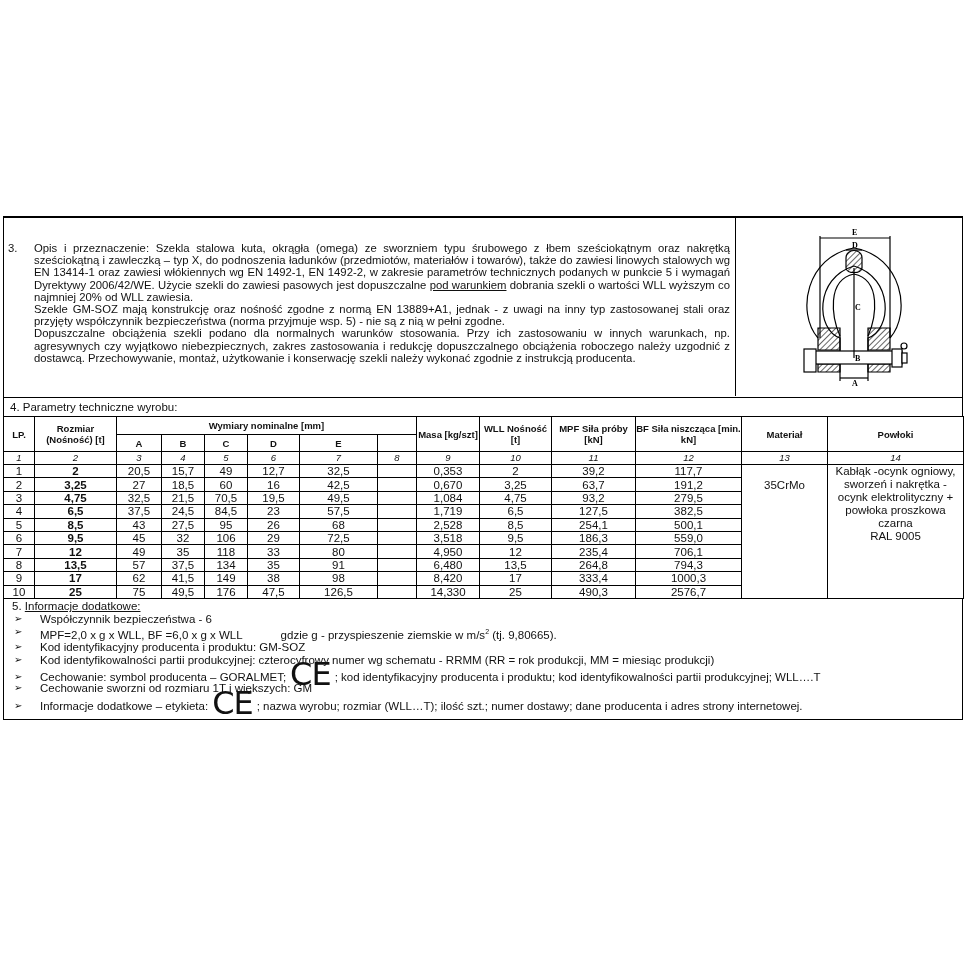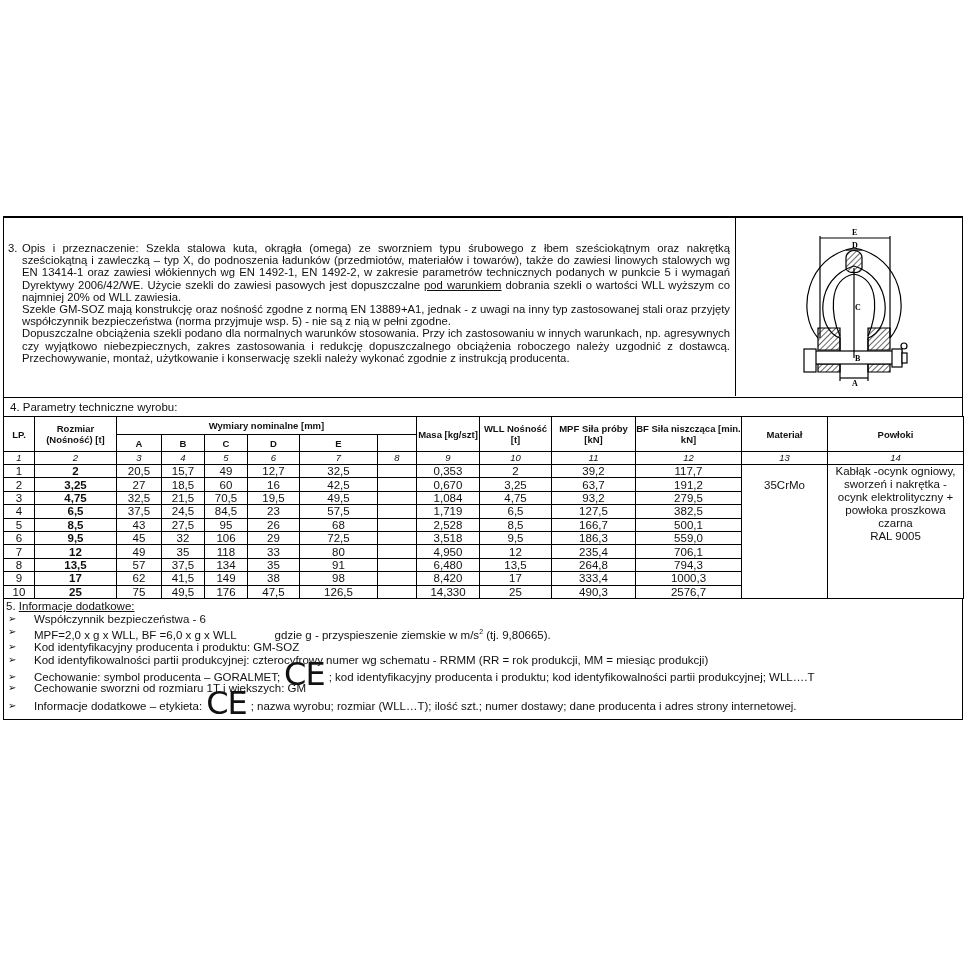--- a/index.html
+++ b/index.html
@@ -8,39 +8,39 @@
   .page { position: absolute; left: 3px; top: 216px; width: 960px; }
 
   
   .top-block { position: relative; border-top: 2px solid #000; border-left: 1px solid #000; border-right: 1.5px solid #000; height: 180px; }
   .title-row { position: absolute; left: 0; top: 0; width: 730px; height: 22px; border-bottom: 1.5px solid #000;
                font-size: 14px; line-height: 22px; padding-left: 3px; box-sizing: border-box; }
   .title-row b { font-weight: bold; }
   .desc { position: absolute; left: 0; top: 23px; width: 730px; box-sizing: border-box; padding: 1px 4px 0 0;
           font-size: 11.3px; line-height: 12.2px; }
   .desc .num { position: absolute; left: 4px; top: 1px; }
-  .desc .body { margin-left: 18px; text-align: justify; }
+  .desc .body { margin-left: 30px; text-align: justify; }
   .desc .body p { margin: 0; }
   .desc u { text-decoration: underline; }
   .img-col { position: absolute; left: 731px; top: 0; width: 229px; height: 178px; border-left: 1px solid #000; }
   .top-block-bottom { position: absolute; left: 0; right: 0; bottom: 0; border-bottom: 1.5px solid #000; }
 
   
   .sec4-title { font-size: 11.5px; height: 18px; line-height: 18px; padding-left: 6px; border-left: 1px solid #000; border-right: 1.5px solid #000; }
   table.params { border-collapse: collapse; width: 960px; table-layout: fixed; font-size: 11px; }
   table.params td, table.params th { border: 1px solid #000; text-align: center; padding: 0; overflow: hidden; }
   table.params th { font-weight: bold; font-size: 9.5px; line-height: 11px; }
   table.params .idx td { font-style: italic; font-size: 9.5px; height: 12px; line-height: 12px; }
   table.params .row td { height: 12.4px; line-height: 12px; font-size: 11.5px; }
   table.params .row td.bold { font-weight: bold; }
   table.params td.mat { vertical-align: top; padding-top: 14px; font-size: 11.5px; }
   table.params td.coat { vertical-align: top; font-size: 11.5px; line-height: 13px; padding-top: 0; }
 
   
-  .sec5 { border-left: 1px solid #000; border-right: 1.5px solid #000; border-bottom: 1.5px solid #000; font-size: 11.5px; padding: 1px 0 2px 2px; }
+  .sec5 { border-left: 1px solid #000; border-right: 1.5px solid #000; border-bottom: 1.5px solid #000; font-size: 11.5px; padding: 1px 0 2px 8px; }
   .sec5 .head { line-height: 13px; }
   .sec5 .head u { text-decoration: underline; }
   .li { position: relative; padding-left: 28px; line-height: 12.6px; }
   .li .arrow { position: absolute; left: 2px; top: 0; font-size: 10px; }
   .li.tall { line-height: 22px; height: 22px; }
   .ce { display: inline-block; font-family: "DejaVu Sans", sans-serif; font-size: 32px; line-height: 20px; vertical-align: middle; letter-spacing: -1px; margin: 0 4px; position: relative; top: -4px; }
   sup { font-size: 7px; }
 </style>
 </head>
 <body>
@@ -229,21 +229,21 @@
         <td>5</td>
         <td class="bold">8,5</td>
         <td>43</td>
         <td>27,5</td>
         <td>95</td>
         <td>26</td>
         <td>68</td>
         <td></td>
         <td>2,528</td>
         <td>8,5</td>
-        <td>166,7</td>
+        <td>254,1</td>
         <td>500,1</td>
       </tr>
       <tr class="row">
         <td>6</td>
         <td class="bold">9,5</td>
         <td>45</td>
         <td>32</td>
         <td>106</td>
         <td>29</td>
         <td>72,5</td>

